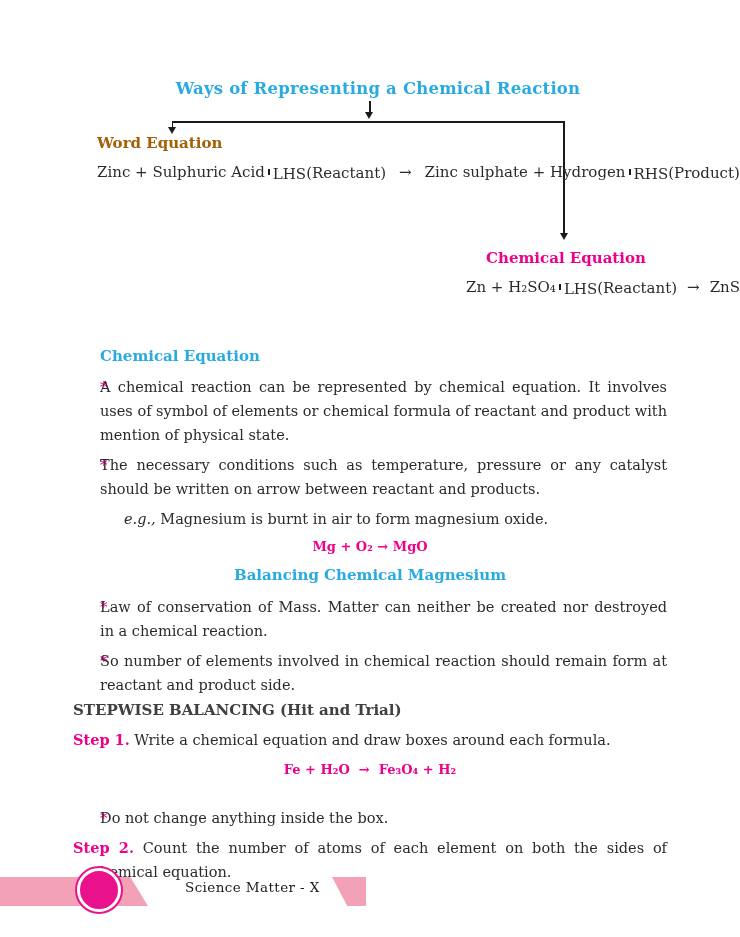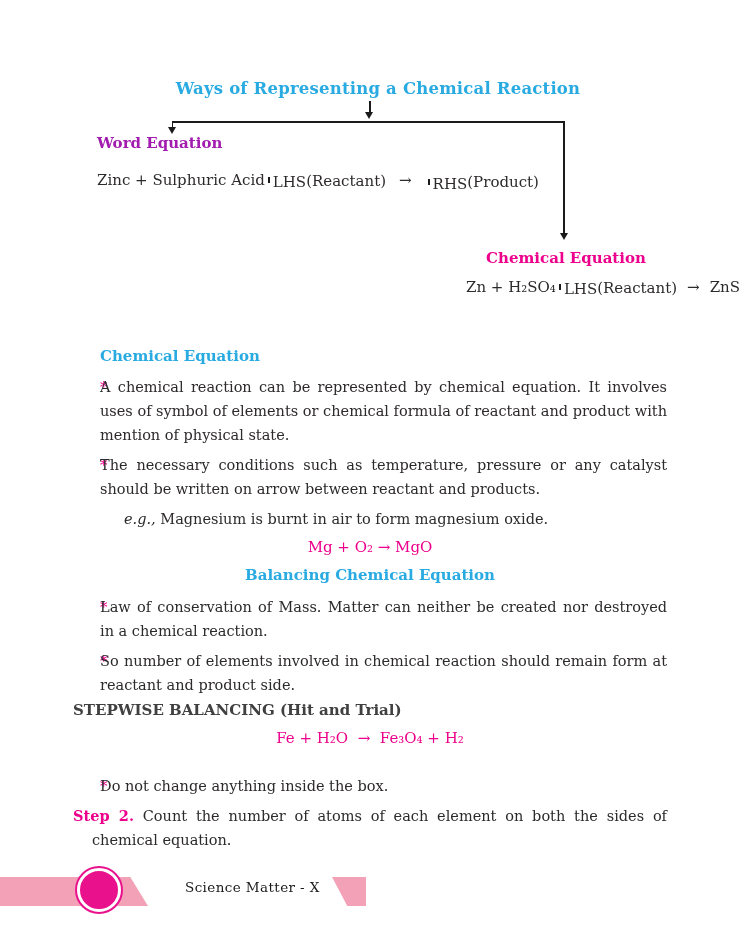--- a/index.html
+++ b/index.html
@@ -12,21 +12,21 @@
   
   .main-title {
     position:absolute; top:79px; left:0; width:740px; text-align:center;
     font-size:16.5px; font-weight:bold; color:#29abe2; letter-spacing:.2px;padding-left:16px;
   }
   .cline { position:absolute; background:#1a1a1a; }
   .ah { position:absolute; width:0; height:0;
         border-left:4.5px solid transparent; border-right:4.5px solid transparent;
         border-top:7px solid #1a1a1a; }
   .branch { position:absolute; font-size:15px; }
-  .branch-heading { font-weight:bold; color:#a21caf; font-size:15px; margin-bottom:16px; }
+  .branch-heading { font-weight:bold; color:#a16207; font-size:15px; margin-bottom:8px; }
   .eq-row { display:flex; align-items:baseline; }
   .eq-col { display:flex; flex-direction:row; align-items:center; }
   .phrase { white-space:pre; }
   .eq-arrow { margin:0 13px; }
   .bracket { align-self:stretch; height:6px; margin:9px 3px 0 3px;
              border-left:1.5px solid #1a1a1a; border-right:1.5px solid #1a1a1a;
              border-bottom:1.5px solid #1a1a1a; }
   .side-label { margin-top:5px; text-align:center; }
   .side-sub { margin-top:2px; text-align:center; }
   .chem-branch-heading { position:absolute; left:466px; top:249px; width:200px;
@@ -35,21 +35,21 @@
   .content { position:absolute; left:73px; top:347px; width:594px;
              font-size:14.5px; line-height:24px; }
   .sec-heading { color:#29abe2; font-weight:bold; font-size:15px;
                  margin:0 0 10px 27px; line-height:18px; }
   .sec-heading.centered { text-align:center; margin-left:0; }
   .bullet { display:flex; margin-bottom:6px; }
   .star { width:25px; padding-left:27px; color:#ec008c; flex:none; font-size:15px; }
   .btext { flex:1; text-align:justify; }
   .example-line { margin:0 0 6px 51px; }
   .eg { font-style:italic; }
-  .center-eq { text-align:center; font-weight:normal; color:#ec008c; font-size:15px;
+  .center-eq { text-align:center; font-weight:bold; color:#ec008c; font-size:13px;
                line-height:20px; margin-bottom:9px; white-space:pre; }
   .stepwise-heading { color:#404040; font-weight:bold; font-size:15px;
                       line-height:18px; margin-bottom:9px; }
   .step { padding-left:19px; text-indent:-19px; text-align:justify; margin-bottom:8px; }
   .step-label { font-weight:bold; color:#ec008c; }
   
   .footer-bar { position:absolute; left:0; top:877px; width:148px; height:29px;
     background:#f2a1b6; -webkit-clip-path:polygon(0 0,88% 0,100% 100%,0 100%);
     clip-path:polygon(0 0,88% 0,100% 100%,0 100%); }
   .footer-dot { position:absolute; left:77px; top:868px; width:44px; height:44px;
@@ -83,20 +83,21 @@
     <div class="branch-heading">Word Equation</div>
     <div class="eq-row">
       <div class="eq-col">
         <span class="phrase">Zinc + Sulphuric Acid</span>
         <div class="bracket"></div>
         <span class="side-label">LHS</span>
         <span class="side-sub">(Reactant)</span>
       </div>
       <span class="eq-arrow">→</span>
       <div class="eq-col">
+        <span class="phrase">Zinc sulphate + Hydrogen</span>
         <div class="bracket"></div>
         <span class="side-label">RHS</span>
         <span class="side-sub">(Product)</span>
       </div>
     </div>
   </div>
 
   <div class="chem-branch-heading">Chemical Equation</div>
   <div class="branch" style="left:466px; top:275px;">
     <div class="eq-row">
@@ -126,33 +127,34 @@
     </div>
     <div class="bullet">
       <span class="star">*</span>
       <span class="btext">The necessary conditions such as temperature, pressure or any catalyst should be written on arrow between reactant and products.</span>
     </div>
 
     <div class="example-line"><span class="eg">e.g.,</span><span> Magnesium is burnt in air to form magnesium oxide.</span></div>
 
     <div class="center-eq">Mg + O₂ → MgO</div>
 
-    <div class="sec-heading centered" style="margin-bottom:11px;">Balancing Chemical Equation</div>
+    <div class="sec-heading centered" style="margin-bottom:11px;">Balancing Chemical Magnesium</div>
 
     <div class="bullet">
       <span class="star">*</span>
       <span class="btext">Law of conservation of Mass. Matter can neither be created nor destroyed in a chemical reaction.</span>
     </div>
     <div class="bullet" style="margin-bottom:4px;">
       <span class="star">*</span>
       <span class="btext">So number of elements involved in chemical reaction should remain form at reactant and product side.</span>
     </div>
 
     <div class="stepwise-heading">STEPWISE BALANCING (Hit and Trial)</div>
 
+    <div class="step"><span class="step-label">Step 1.</span><span> Write a chemical equation and draw boxes around each formula.</span></div>
 
     <div class="center-eq" style="margin-bottom:26px;">Fe + H₂O  →  Fe₃O₄ + H₂</div>
 
     <div class="bullet">
       <span class="star">*</span>
       <span class="btext">Do not change anything inside the box.</span>
     </div>
 
     <div class="step"><span class="step-label">Step 2.</span><span> Count the number of atoms of each element on both the sides of chemical equation.</span></div>
 

